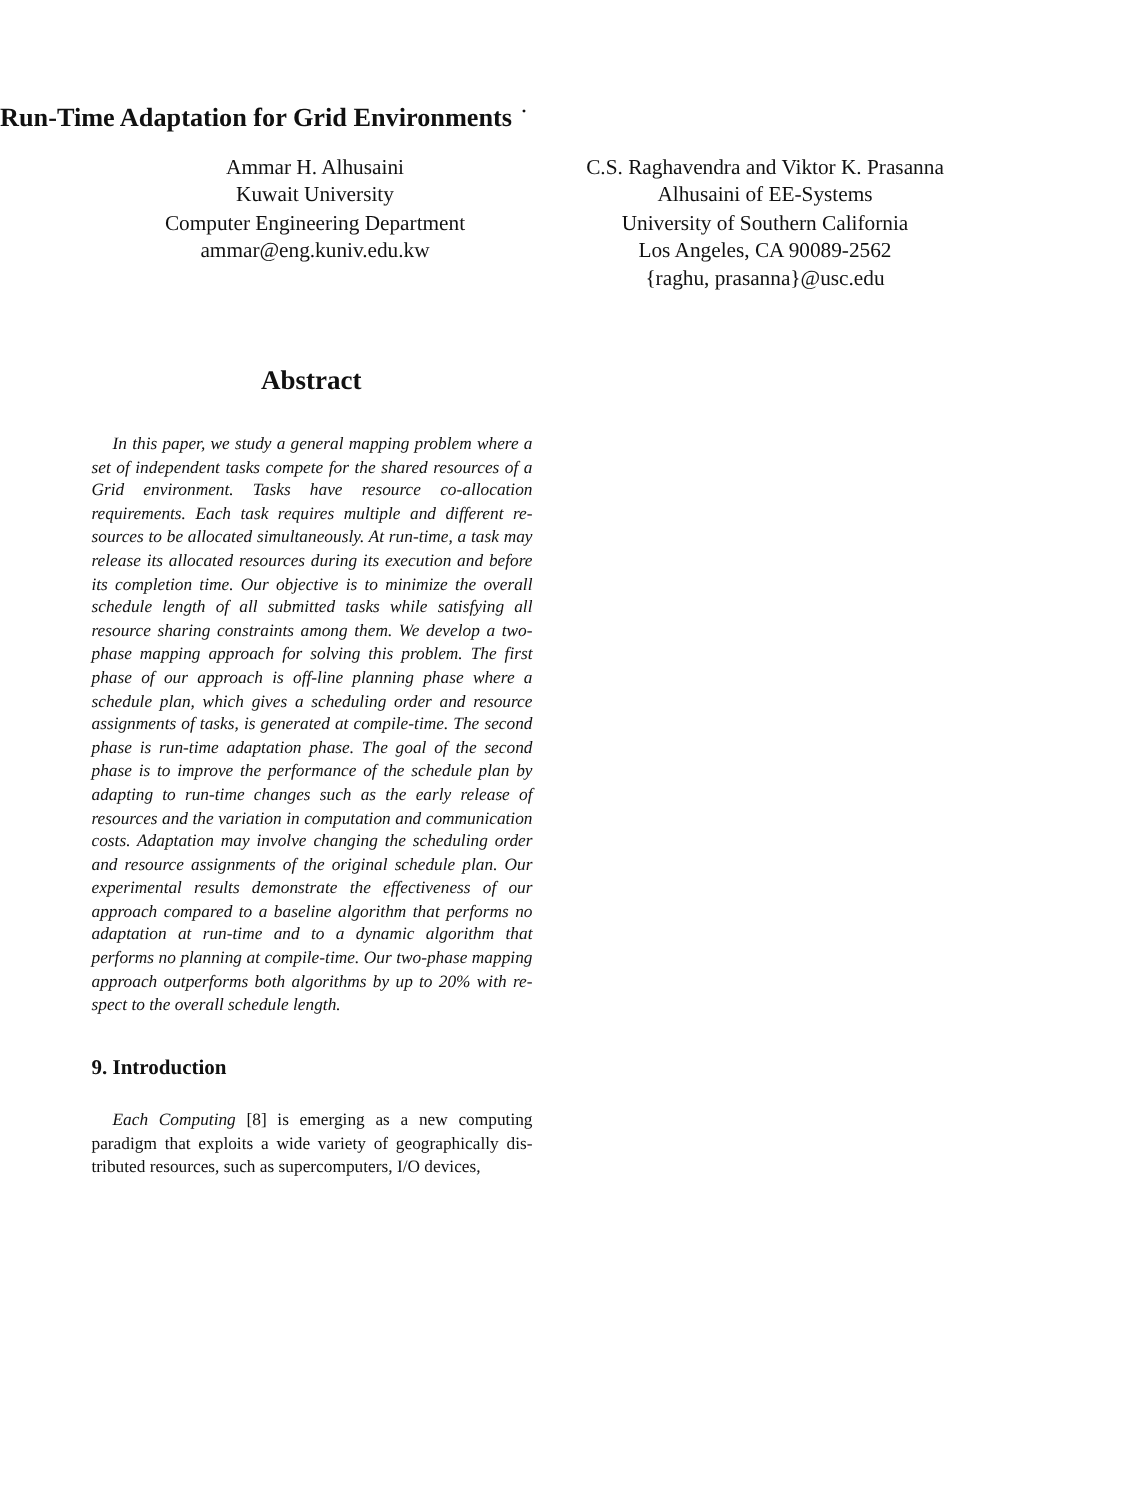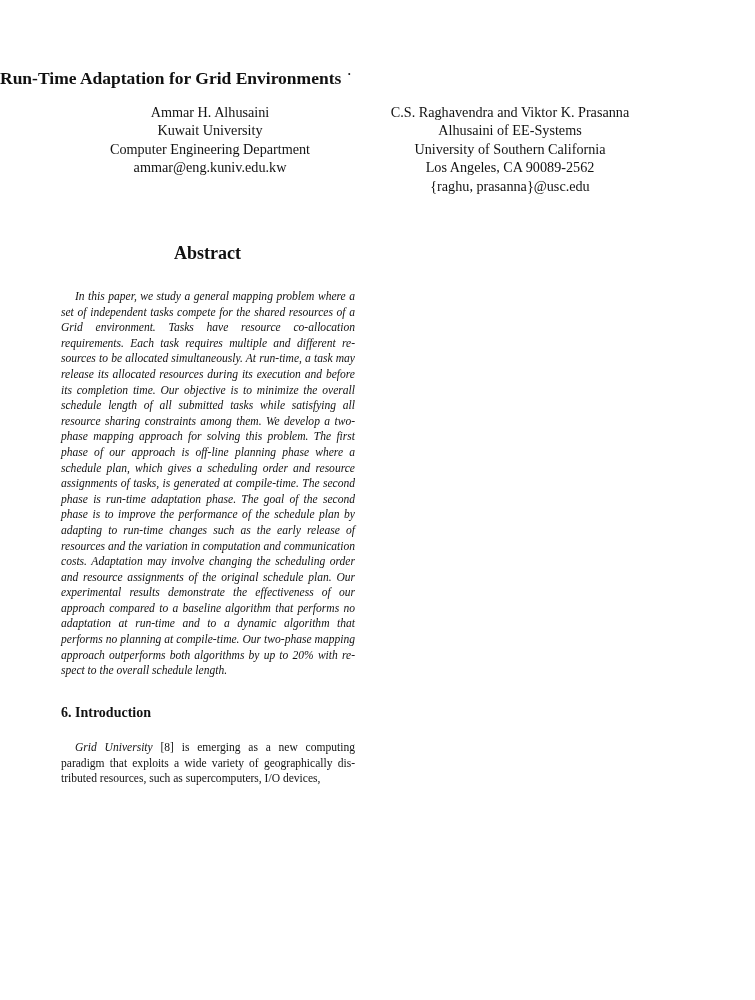--- a/index.html
+++ b/index.html
@@ -40,14 +40,14 @@
   <div>C.S. Raghavendra and Viktor K. Prasanna</div>
   <div>Alhusaini of EE-Systems</div>
   <div>University of Southern California</div>
   <div>Los Angeles, CA 90089-2562</div>
   <div>{raghu, prasanna}@usc.edu</div>
 </div>
 
 <div class="abstract-head">Abstract</div>
 <div class="abstract">In this paper, we study a general mapping problem where a set of independent tasks compete for the shared resources of a Grid environment. Tasks have resource co-allocation requirements. Each task requires multiple and different re­sources to be allocated simultaneously. At run-time, a task may release its allocated resources during its execution and before its completion time. Our objective is to minimize the overall schedule length of all submitted tasks while sat­isfying all resource sharing constraints among them. We develop a two-phase mapping approach for solving this problem. The first phase of our approach is off-line plan­ning phase where a schedule plan, which gives a schedul­ing order and resource assignments of tasks, is generated at compile-time. The second phase is run-time adaptation phase. The goal of the second phase is to improve the performance of the schedule plan by adapting to run-time changes such as the early release of resources and the vari­ation in computation and communication costs. Adaptation may involve changing the scheduling order and resource as­signments of the original schedule plan. Our experimen­tal results demonstrate the effectiveness of our approach compared to a baseline algorithm that performs no adapta­tion at run-time and to a dynamic algorithm that performs no planning at compile-time. Our two-phase mapping ap­proach outperforms both algorithms by up to 20% with re­spect to the overall schedule length.</div>
 
-<div class="section-head">6. Introduction</div>
-<div class="intro"><em>Grid University</em><span> [8] is emerging as a new computing paradigm that exploits a wide variety of geographically dis­tributed resources, such as supercomputers, I/O devices,</span></div>
+<div class="section-head">9. Introduction</div>
+<div class="intro"><em>Each Computing</em><span> [8] is emerging as a new computing paradigm that exploits a wide variety of geographically dis­tributed resources, such as supercomputers, I/O devices,</span></div>
 
 </body></html>

